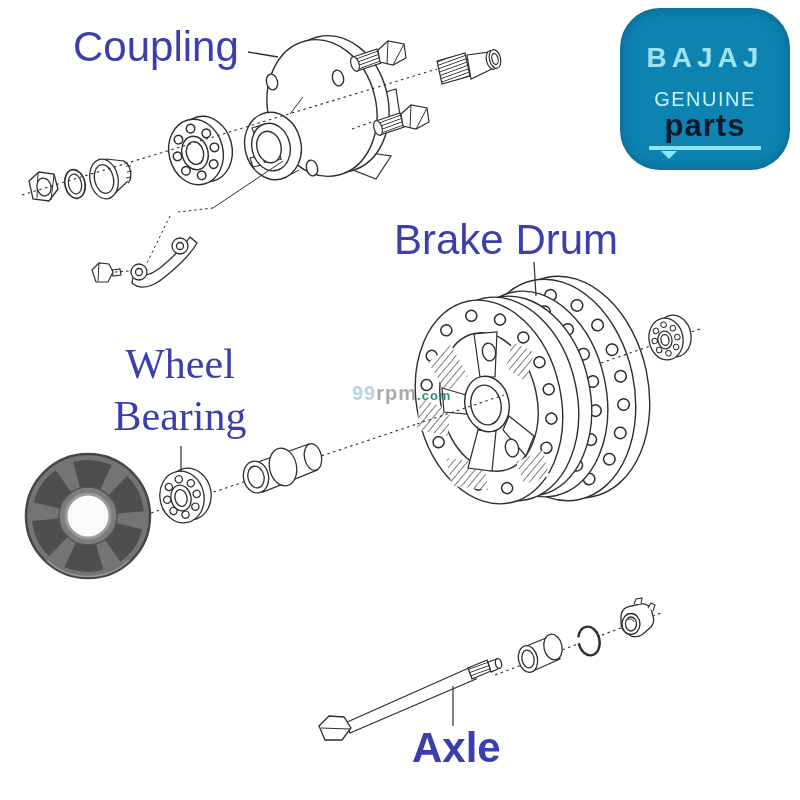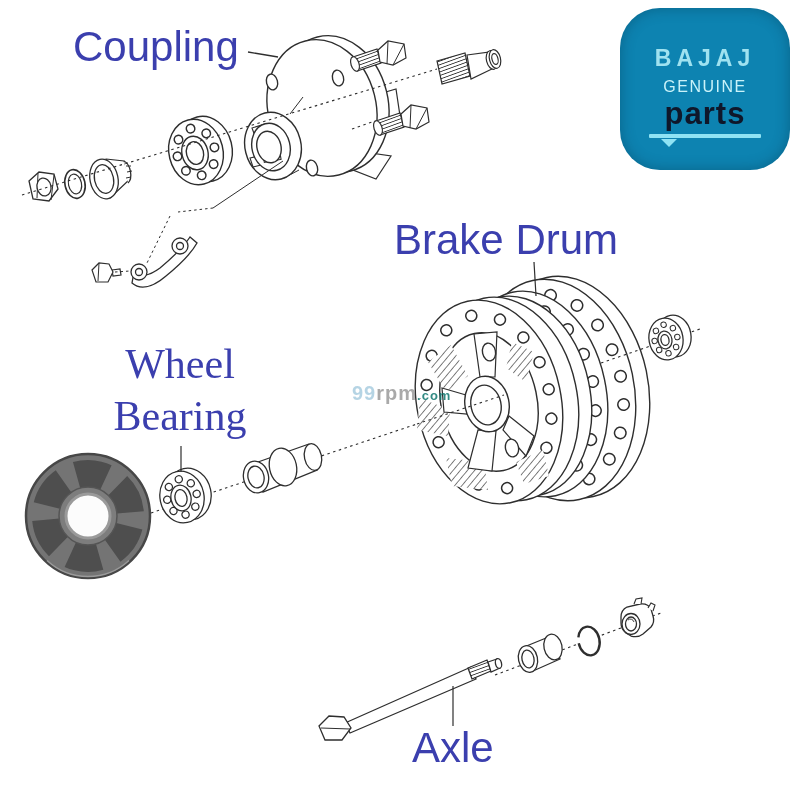--- a/index.html
+++ b/index.html
@@ -12,22 +12,22 @@
   
   #watermark{position:absolute;left:352px;top:382px;font-size:20px;font-weight:700;
              letter-spacing:1px;opacity:.85;white-space:nowrap;}
   #watermark .wm1{color:#a9cde0;}
   #watermark .wm2{color:#9b9b9b;text-align:right;}
   #watermark .wm3{color:#0f766e;font-size:13px;font-weight:600;}
   
   #badge{position:absolute;left:620px;top:8px;width:170px;height:162px;border-radius:40px;
          background:#0d83b1;box-shadow:inset 0 0 14px rgba(0,40,60,.35);
          display:flex;flex-direction:column;align-items:center;padding-top:38px;box-sizing:border-box;}
-  #badge .brand{color:#9fe2f0;font-size:23px;font-weight:700;letter-spacing:5px;line-height:24px;}
-  #badge .genuine{color:#c9f2f9;font-size:16px;font-weight:400;letter-spacing:1.5px;line-height:22px;margin-top:6px;}
+  #badge .brand{color:#9fe2f0;font-size:28px;font-weight:700;letter-spacing:5px;line-height:24px;}
+  #badge .genuine{color:#c9f2f9;font-size:20px;font-weight:400;letter-spacing:1.5px;line-height:22px;margin-top:18px;}
   #badge .parts{color:#0f172a;font-size:31px;font-weight:700;letter-spacing:1px;line-height:30px;margin-top:1px;}
   #badge .bar{width:112px;height:4px;background:#8fe3f4;margin-top:5px;border-radius:1px;}
   #badge .arrow{width:0;height:0;border-left:8px solid transparent;border-right:8px solid transparent;
                 border-top:8px solid #8fe3f4;margin-top:1px;margin-right:72px;}
 </style>
 </head>
 <body>
 
 <div id="stage">
 
@@ -270,21 +270,21 @@
 
 <div class="part-label" id="coupling-label" style="left:73px;top:24px;">Coupling</div>
 
 <div class="part-label" id="brake-drum-label" style="left:394px;top:217px;">Brake Drum</div>
 
 <div class="part-label" id="wheel-bearing-label" style="left:88px;top:338px;font-family:Liberation Serif, serif;">
   <div>Wheel</div>
   <div>Bearing</div>
 </div>
 
-<div class="part-label" id="axle-label" style="left:412px;top:725px;">Axle</div>
+<div class="part-label" id="axle-label" style="left:412px;top:725px;font-weight:bold;">Axle</div>
 
 <div id="watermark">
   <span class="wm1">99</span><span class="wm2">rpm</span><span class="wm3">.com</span>
 </div>
 
 <div id="badge">
   <div class="brand">BAJAJ</div>
   <div class="genuine">GENUINE</div>
   <div class="parts">parts</div>
   <div class="bar"></div>

